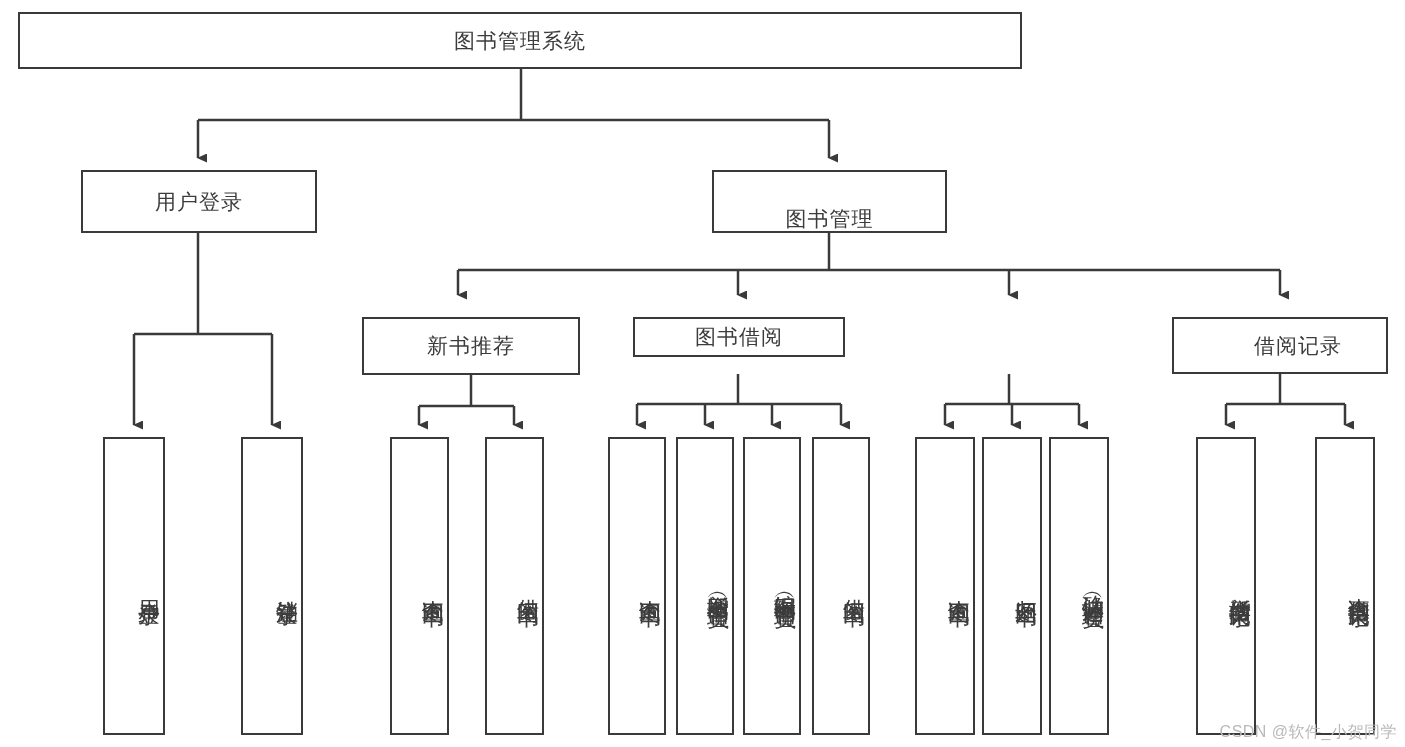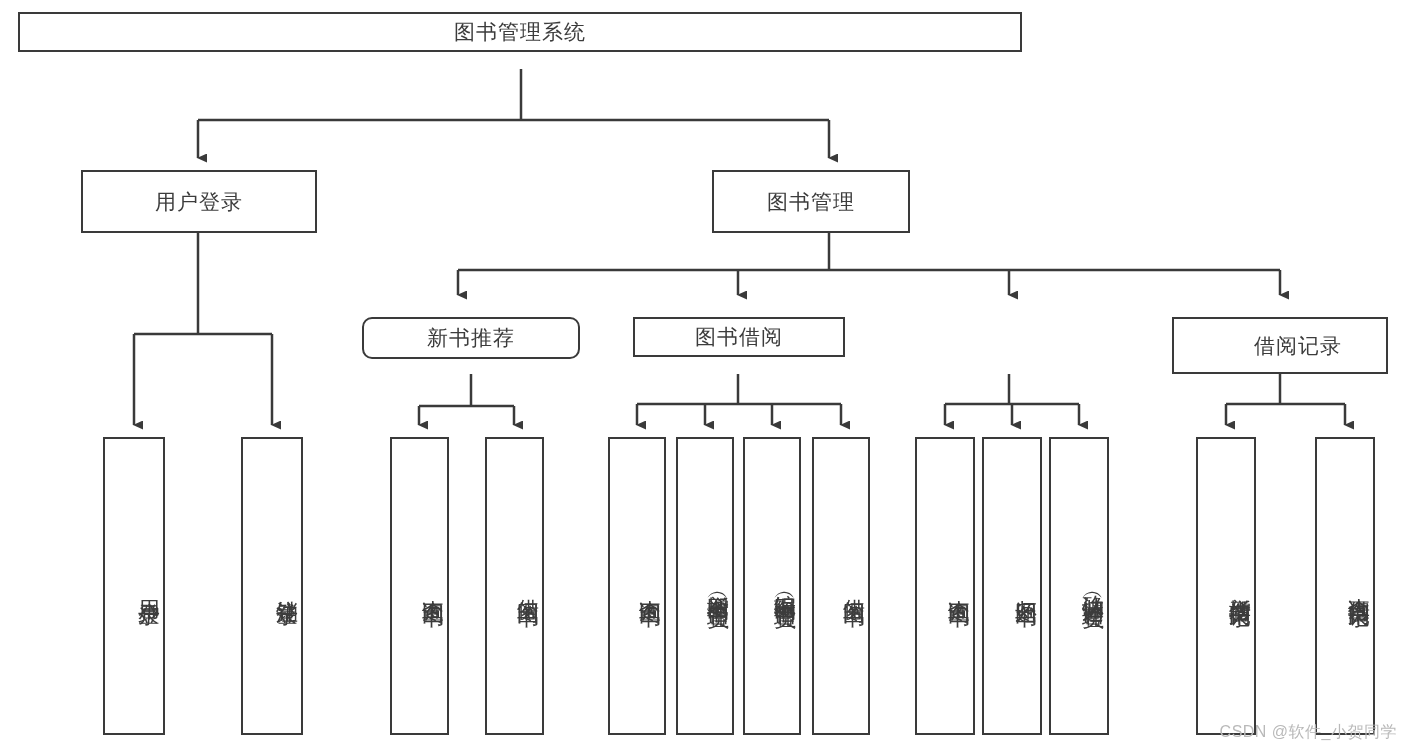--- a/index.html
+++ b/index.html
@@ -116,32 +116,32 @@
       <path d="M1012,404 L1012,425" marker-end="url(#arrow)"></path>
       <path d="M1079,404 L1079,425" marker-end="url(#arrow)"></path>
 
       <path d="M1280,374 L1280,404"></path>
       <path d="M1226,404 L1345,404"></path>
       <path d="M1226,404 L1226,425" marker-end="url(#arrow)"></path>
       <path d="M1345,404 L1345,425" marker-end="url(#arrow)"></path>
     </g>
   </svg>
 
-  <div class="node horizontal" style="left:18px; top:12px; width:1004px; height:40px;">
+  <div class="node horizontal" style="left:18px; top:12px; width:1004px; height:57px;">
     <span class="txt">图书管理系统</span>
   </div>
 
   <div class="node horizontal" style="left:81px; top:170px; width:236px; height:63px;">
     <span class="txt">用户登录</span>
   </div>
-  <div class="node horizontal" style="left:712px; top:170px; width:198px; height:63px;">
+  <div class="node horizontal" style="left:712px; top:170px; width:235px; height:63px;align-items:flex-end;">
     <span class="txt">图书管理</span>
   </div>
 
-  <div class="node horizontal" style="left:362px; top:317px; width:218px; height:42px;border-radius:10px;">
+  <div class="node horizontal" style="left:362px; top:317px; width:218px; height:58px;">
     <span class="txt">新书推荐</span>
   </div>
   <div class="node horizontal" style="left:633px; top:317px; width:212px; height:40px;">
     <span class="txt">图书借阅</span>
   </div>
   <div class="node horizontal" style="left:1172px; top:317px; width:216px; height:57px;padding-left:36px;">
     <span class="txt">借阅记录</span>
   </div>
 
   <div class="node vertical" style="left:103px; top:437px; width:62px; height:298px;">

